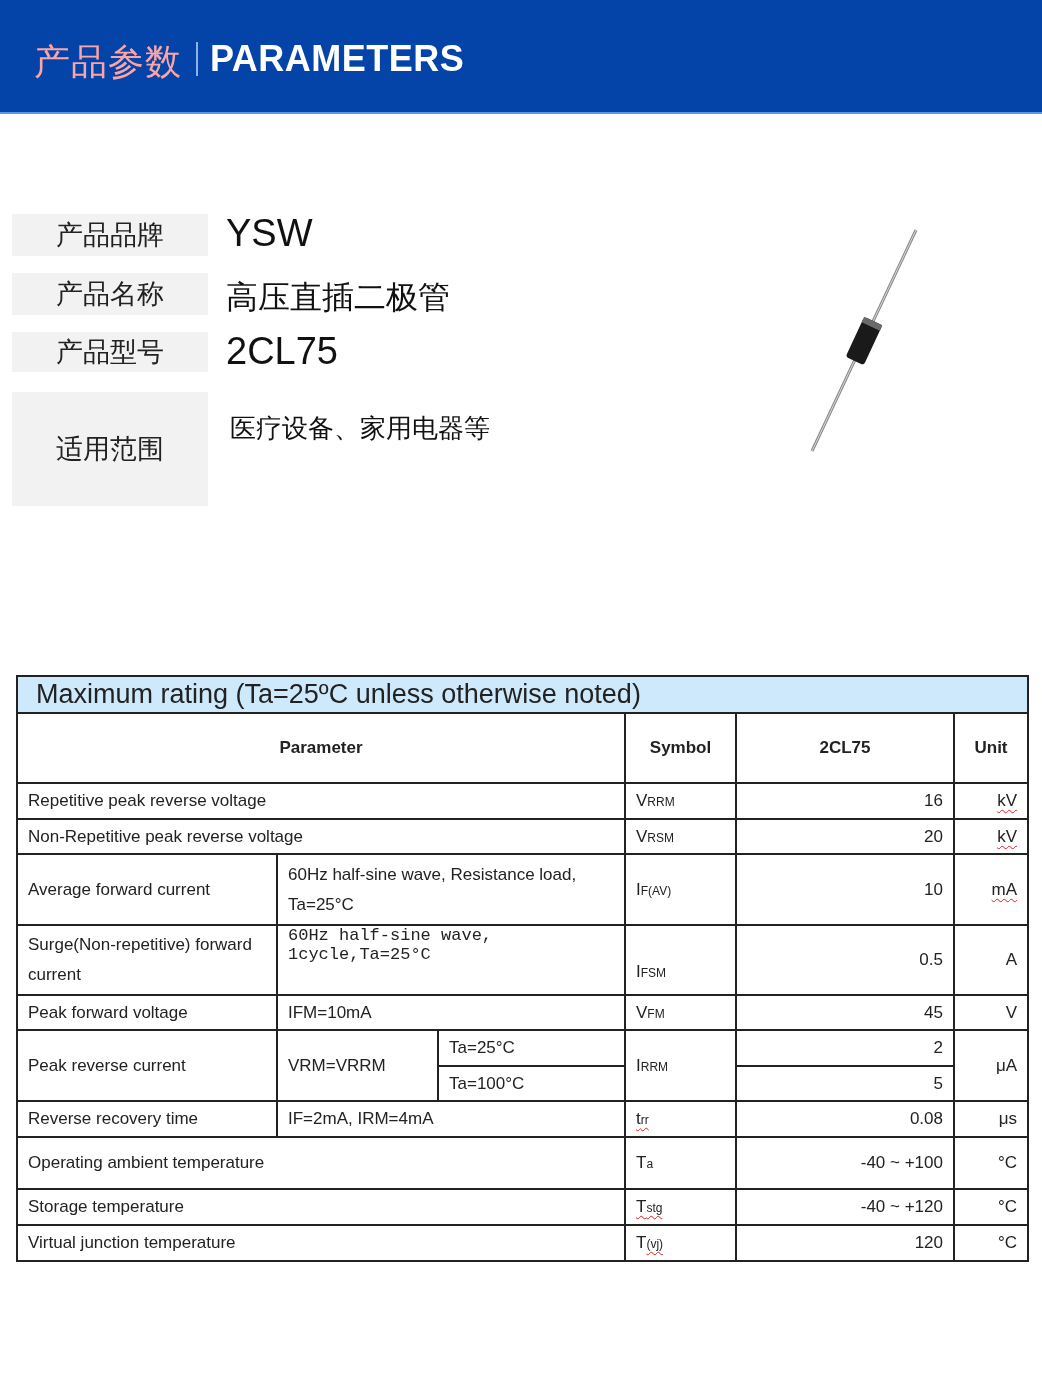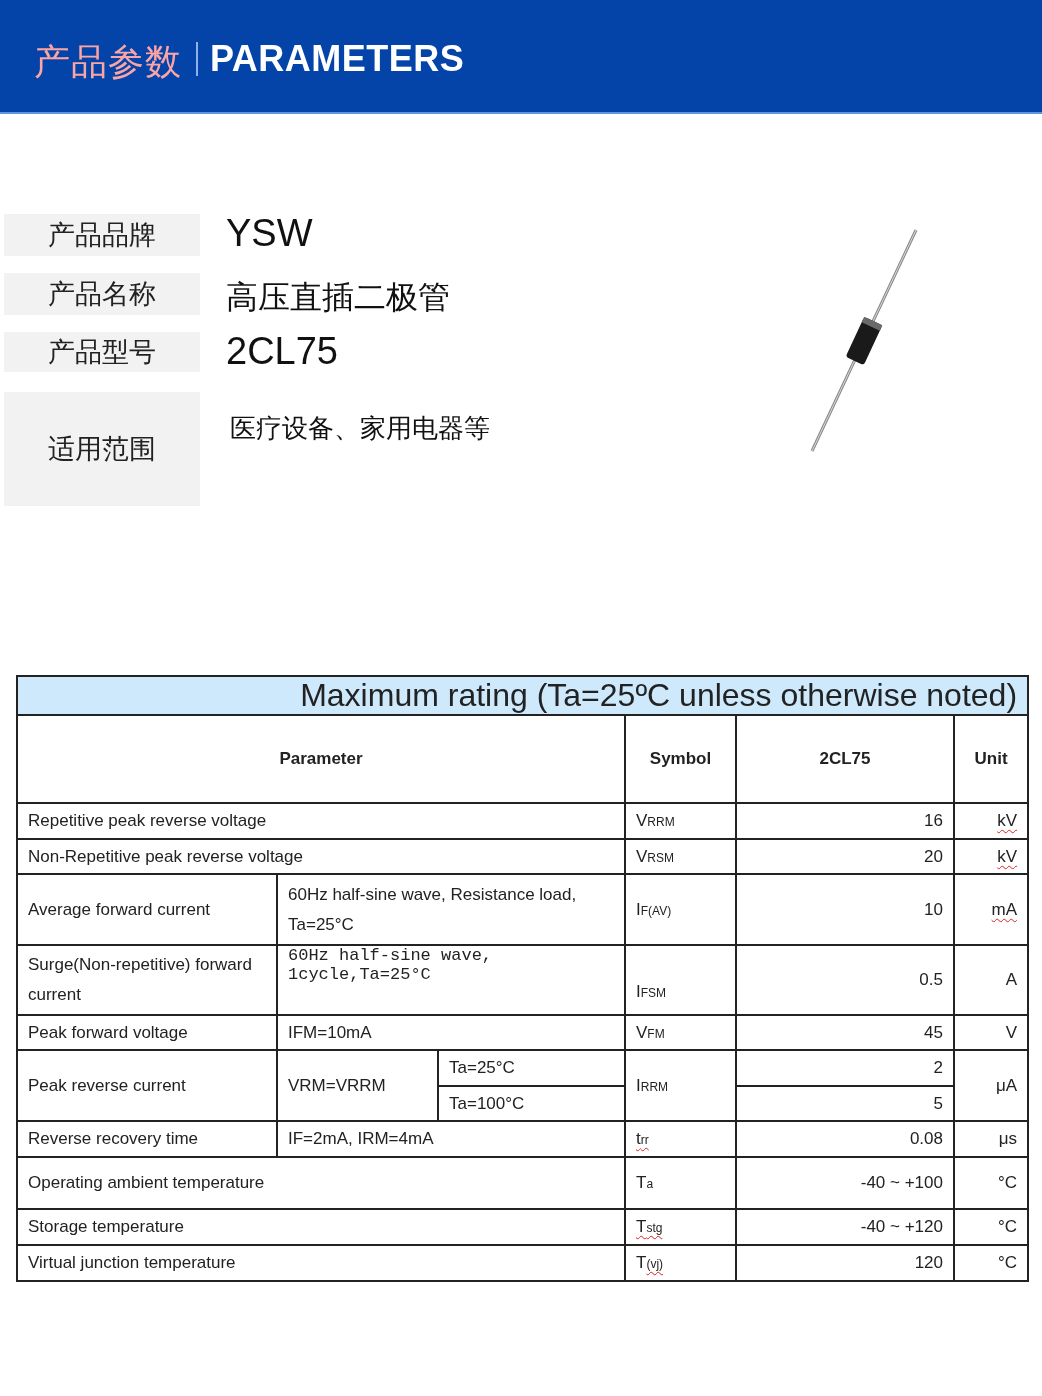--- a/index.html
+++ b/index.html
@@ -2,32 +2,32 @@
 <html><head>
 <meta charset="utf-8">
 <style>
   * { box-sizing: border-box; margin: 0; padding: 0; }
   body { width: 1042px; height: 1396px; background: #ffffff; position: relative; overflow: hidden; font-family: "DejaVu Sans", sans-serif; color: #111; }
   .banner { position: absolute; left: 0; top: 0; width: 1042px; height: 114px; background: #0444a8; border-bottom: 2px solid #5f95e0; }
   .banner-cn { position: absolute; left: 34px; top: 38px; font-size: 36px; color: #fca5a5; letter-spacing: 1px; }
   .banner-sep { position: absolute; left: 196px; top: 42px; width: 2px; height: 34px; background: #8fb0e8; }
   .banner-en { position: absolute; left: 210px; top: 38px; font-family: "Liberation Sans", sans-serif; font-weight: bold; font-size: 36px; color: #fff; letter-spacing: 0.5px; }
 
-  .info-label { position: absolute; left: 4px; width: 196px; background: #f2f2f2; font-size: 27px; color: #222; display: flex; align-items: center; justify-content: center; }
+  .info-label { position: absolute; left: 12px; width: 196px; background: #f2f2f2; font-size: 27px; color: #222; display: flex; align-items: center; justify-content: center; }
   .info-value { position: absolute; left: 226px; font-family: "Liberation Sans", sans-serif; font-size: 38px; color: #111; }
   .info-value.cn { font-family: "DejaVu Sans", sans-serif; font-size: 32px; }
   .usage { position: absolute; left: 230px; top: 410px; font-size: 26px; line-height: 36px; color: #111; }
 
   .diode { position: absolute; left: 800px; top: 225px; width: 130px; height: 230px; }
 
   .spec { position: absolute; left: 16px; top: 675px; width: 1011px; font-family: "Liberation Sans", sans-serif; }
   table { border-collapse: collapse; width: 1011px; table-layout: fixed; }
   td { border: 2px solid #222; font-size: 17px; color: #222; padding: 0 10px; vertical-align: middle; }
-  .title-row td { background: #cde9fb; font-size: 32px; height: 37px; padding-left: 10px; color: #222; text-align: right; }
-  .head-row td { height: 88px; font-weight: bold; text-align: center; font-size: 17px; }
+  .title-row td { background: #cde9fb; font-size: 27px; height: 37px; padding-left: 18px; color: #222; }
+  .head-row td { height: 70px; font-weight: bold; text-align: center; font-size: 17px; }
   .c { text-align: right; }
   .sym { font-size: 17px; margin-left: 16px; }
   .sub { font-size: 12px; }
   .wavy { text-decoration: underline wavy #e02020; text-underline-offset: 3px; text-decoration-thickness: 1px; }
   .cond { line-height: 30px; }
 </style>
 </head>
 <body>
 
 <div class="banner">

